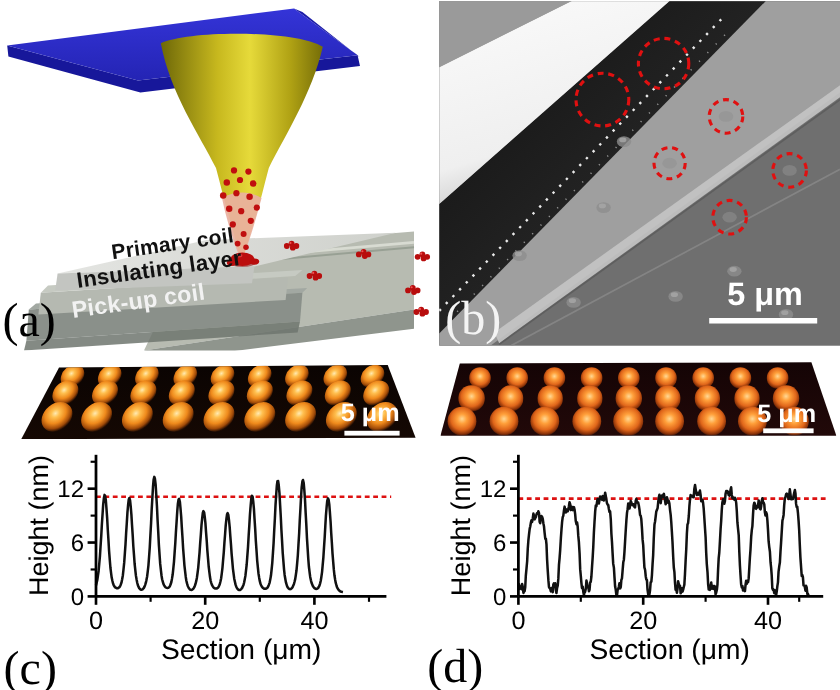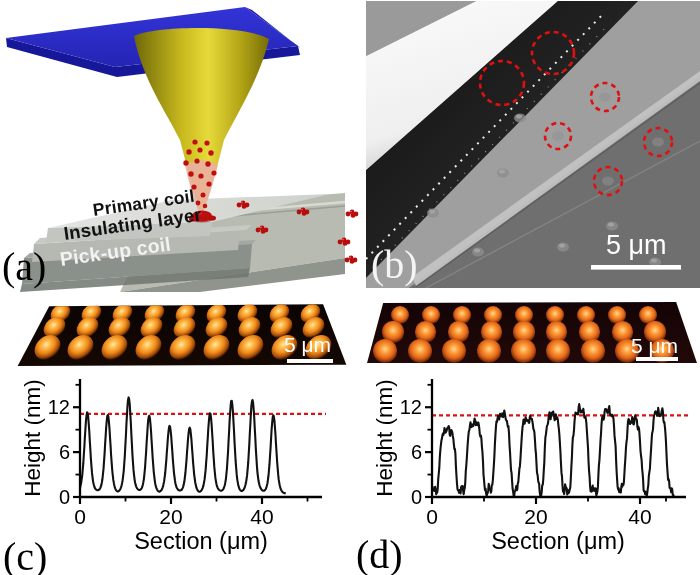--- a/index.html
+++ b/index.html
@@ -9,21 +9,21 @@
   svg{display:block;}
   
   .pletter{position:absolute;font-family:"Liberation Serif","DejaVu Serif",serif;
            font-size:40px;color:#000;line-height:1;}
   .pletter.white{color:#f4f4f4;}
   
   .layer-lbl{position:absolute;font-weight:bold;color:#111;transform:rotate(-8deg);
              transform-origin:left center;white-space:nowrap;letter-spacing:.2px;}
   .layer-lbl.light{color:#f2f2f2;}
   
-  .sbar-text{position:absolute;color:#fff;font-weight:400;white-space:nowrap;}
+  .sbar-text{position:absolute;color:#fff;font-weight:700;white-space:nowrap;}
   .sbar-line{position:absolute;background:#fff;}
   
   .afm-img{position:absolute;overflow:hidden;}
   .dot{position:absolute;border-radius:50%;}
   .dotc{background:radial-gradient(circle at 42% 38%, #ffeab2 0%, #ffc050 16%, #ef8a1c 40%,
         #a04a08 60%, rgba(60,20,4,.25) 73%, rgba(0,0,0,0) 82%);transform:skewX(-14deg);}
   .dotd{background:radial-gradient(circle at 50% 42%, #ffd894 0%, #ff9f3a 22%, #e0661a 50%,
         #8a3208 68%, rgba(0,0,0,0) 80%);}
   .chart-label{fill:#000;}
 </style>

